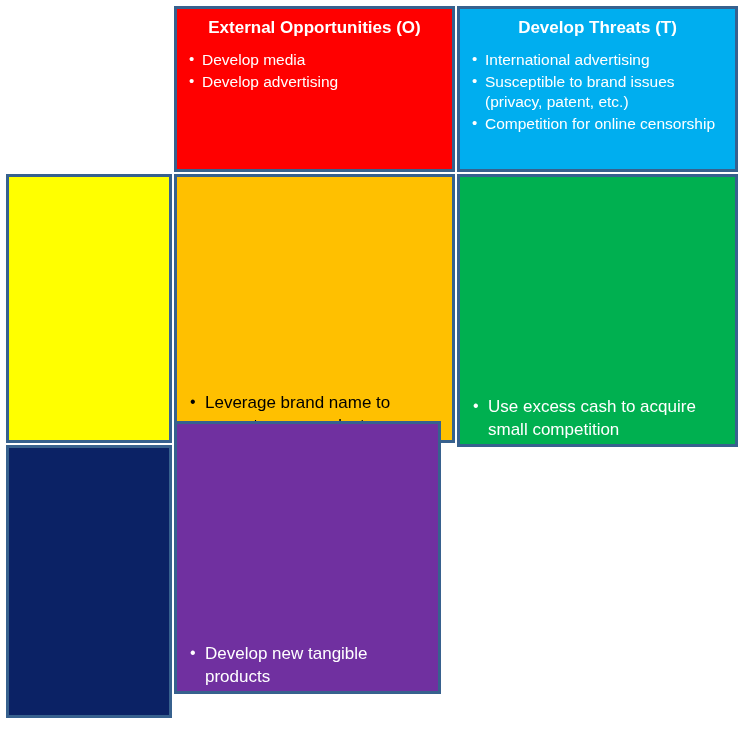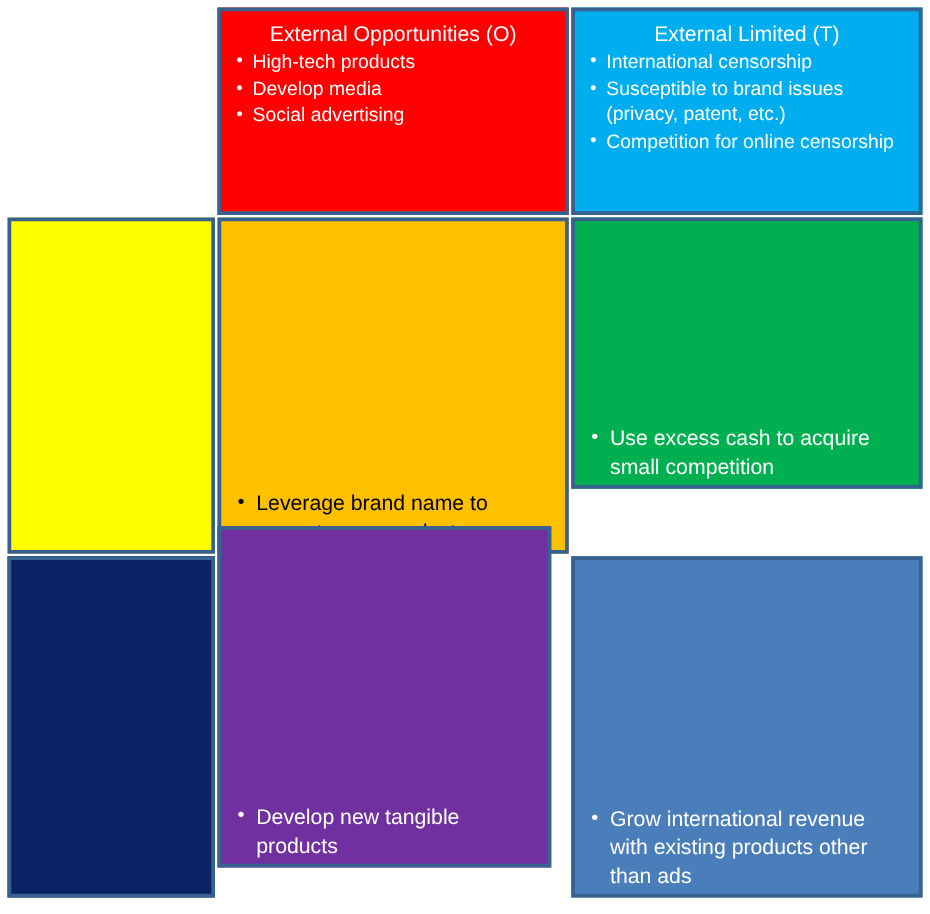--- a/index.html
+++ b/index.html
@@ -30,35 +30,35 @@
   }
 
   
   .corner-blank   { left: 0px;   top: 0px;   width: 172px; height: 172px;
                     border: none; background: #ffffff; }
   .opportunities  { left: 174px; top: 6px;   width: 281px; height: 166px; background: #FF0000; }
   .threats        { left: 457px; top: 6px;   width: 281px; height: 166px; background: #00AEEF; }
   .strengths      { left: 6px;   top: 174px; width: 166px; height: 269px; background: #FFFF00; }
   .weaknesses     { left: 6px;   top: 445px; width: 166px; height: 273px; background: #0B2265; }
   .so-cell        { left: 174px; top: 174px; width: 281px; height: 269px; background: #FFC000; }
-  .st-cell        { left: 457px; top: 174px; width: 281px; height: 217px; background: #00B050; }
+  .st-cell        { left: 457px; top: 174px; width: 281px; height: 273px; background: #00B050; }
   .wo-cell        { left: 174px; top: 421px; width: 267px; height: 273px; background: #7030A0; }
   .wt-cell        { left: 457px; top: 445px; width: 281px; height: 273px; background: #4A7EBB; }
 
   
   .head-inner {
     padding: 8px 10px 0 10px;
   }
   .head-title {
     font-size: 17px;
-    font-weight: normal;
+    font-weight: bold;
     color: #ffffff;
     text-align: center;
     line-height: 1.25;
-    margin-bottom: 2px;
+    margin-bottom: 12px;
   }
   ul.bullets {
     list-style: none;
     margin: 0;
     padding: 0;
   }
   ul.bullets li {
     position: relative;
     padding-left: 15px;
     font-size: 15.5px;
@@ -155,32 +155,31 @@
 <body>
 
 <div id="matrix">
 
   <div class="panel corner-blank"></div>
 
   <div class="panel opportunities">
     <div class="head-inner">
       <div class="head-title">External Opportunities (O)</div>
       <ul class="bullets">
-          <li>High-tech products</li>
           <li>Develop media</li>
-          <li>Social advertising</li>
+          <li>Develop advertising</li>
         </ul>
     </div>
   </div>
 
   <div class="panel threats">
     <div class="head-inner">
-      <div class="head-title">External Limited (T)</div>
+      <div class="head-title">Develop Threats (T)</div>
       <ul class="bullets">
-          <li>International censorship</li>
+          <li>International advertising</li>
           <li>Susceptible to brand issues (privacy, patent, etc.)</li>
           <li>Competition for online censorship</li>
         </ul>
     </div>
   </div>
 
   <div class="panel strengths">
     <div class="side-rot">
 
       <div class="side-col">
@@ -219,21 +218,14 @@
   </div>
 
   <div class="panel wo-cell">
     <div class="cell-inner">
       <ul class="strat">
           <li>Develop new tangible products</li>
         </ul>
     </div>
   </div>
 
-  <div class="panel wt-cell">
-    <div class="cell-inner">
-      <ul class="strat">
-          <li>Grow international revenue with existing products other than ads</li>
-        </ul>
-    </div>
-  </div>
 
 </div>
 
 </body></html>

